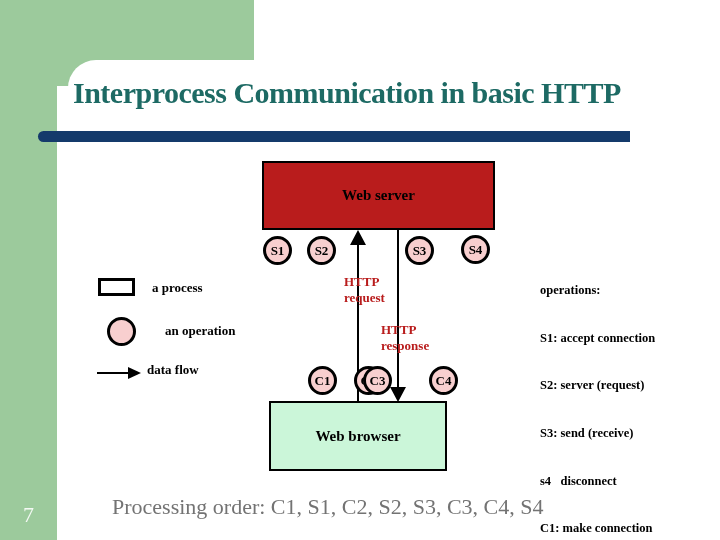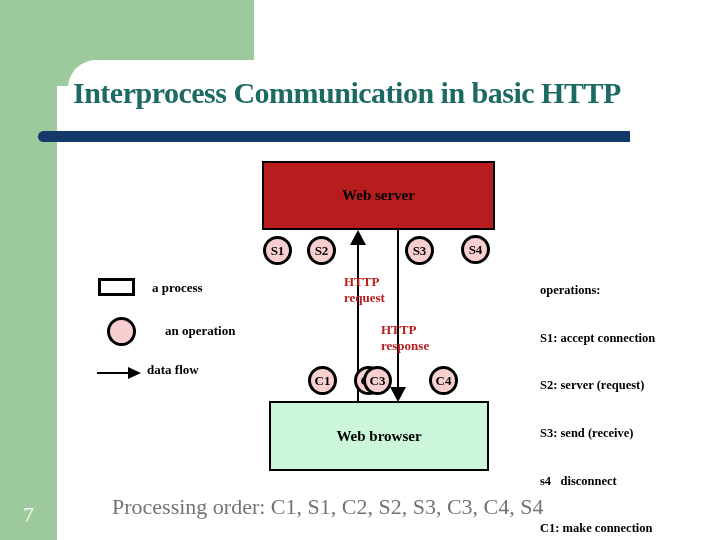--- a/index.html
+++ b/index.html
@@ -8,21 +8,21 @@
 
   .green-sidebar{position:absolute;left:0;top:0;width:57px;height:540px;background:#9CCA9C;}
   .green-topblock{position:absolute;left:0;top:0;width:254px;height:86px;background:#9CCA9C;}
   .content-card{position:absolute;left:68px;top:60px;width:652px;height:480px;background:#ffffff;border-top-left-radius:28px;}
 
   .slide-title{position:absolute;left:73px;top:76px;width:620px;font-size:30px;font-weight:bold;color:#1D6A64;letter-spacing:-0.5px;white-space:nowrap;}
   .title-rule{position:absolute;left:38px;top:131px;width:592px;height:11px;background:#143A6B;border-radius:6px 0 0 6px;}
 
   .proc-box{position:absolute;box-sizing:border-box;border:2px solid #000;display:flex;align-items:center;justify-content:center;font-weight:bold;font-size:15px;color:#000;}
   .server-box{left:262px;top:161px;width:233px;height:69px;background:#b91c1c;}
-  .browser-box{left:269px;top:401px;width:220px;height:70px;background:#CBF6D9;}
+  .browser-box{left:269px;top:401px;width:178px;height:70px;background:#CBF6D9;}
 
   .op-circle{position:absolute;box-sizing:border-box;width:29px;height:29px;border:3px solid #000;border-radius:50%;background:#F8CFCF;display:flex;align-items:center;justify-content:center;font-weight:bold;font-size:13px;color:#000;}
 
   .vline{position:absolute;width:2px;background:#000;}
   .arrow-up{position:absolute;width:0;height:0;border-left:8px solid transparent;border-right:8px solid transparent;border-bottom:15px solid #000;}
   .arrow-down{position:absolute;width:0;height:0;border-left:8px solid transparent;border-right:8px solid transparent;border-top:15px solid #000;}
   .arrow-right{position:absolute;width:0;height:0;border-top:6px solid transparent;border-bottom:6px solid transparent;border-left:13px solid #000;}
 
   .flow-label{position:absolute;font-weight:bold;font-size:13px;line-height:16px;color:#b91c1c;}
 

